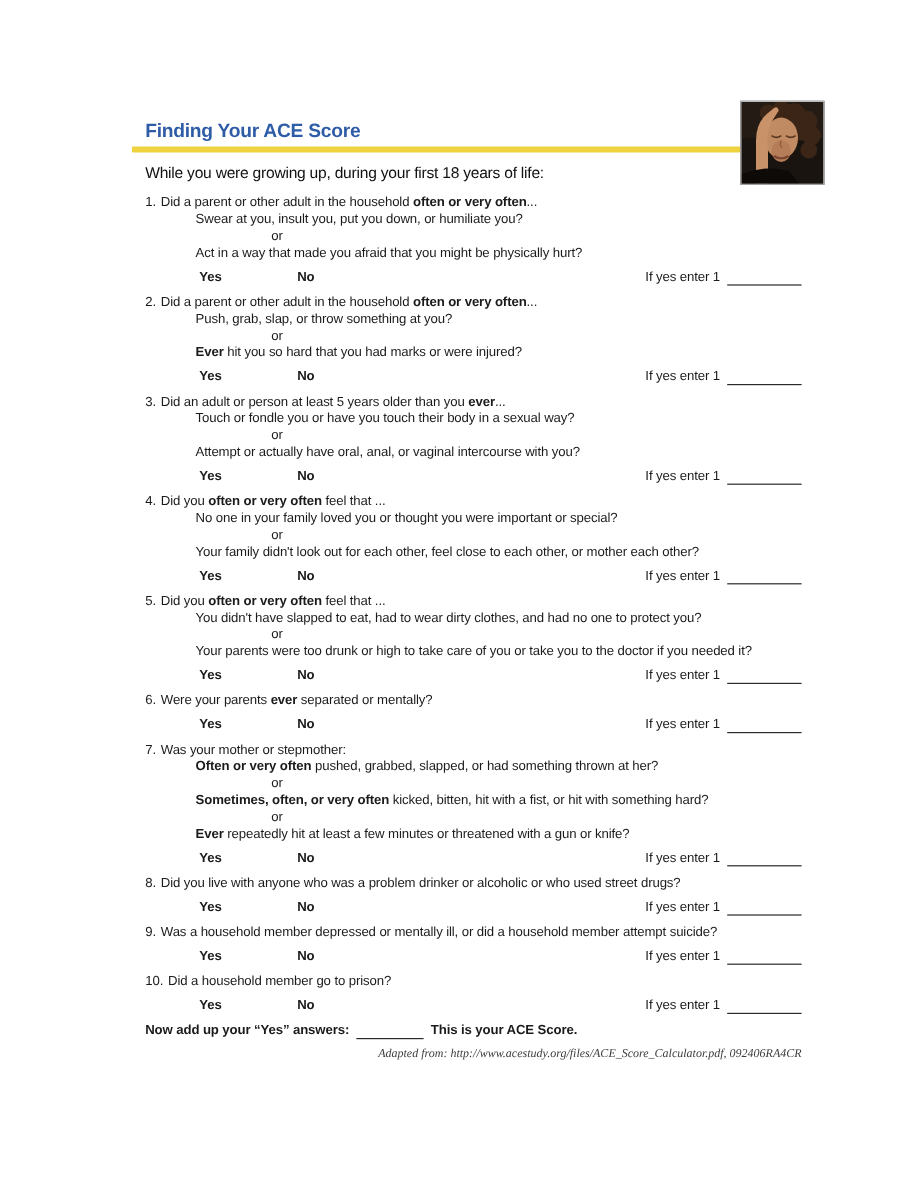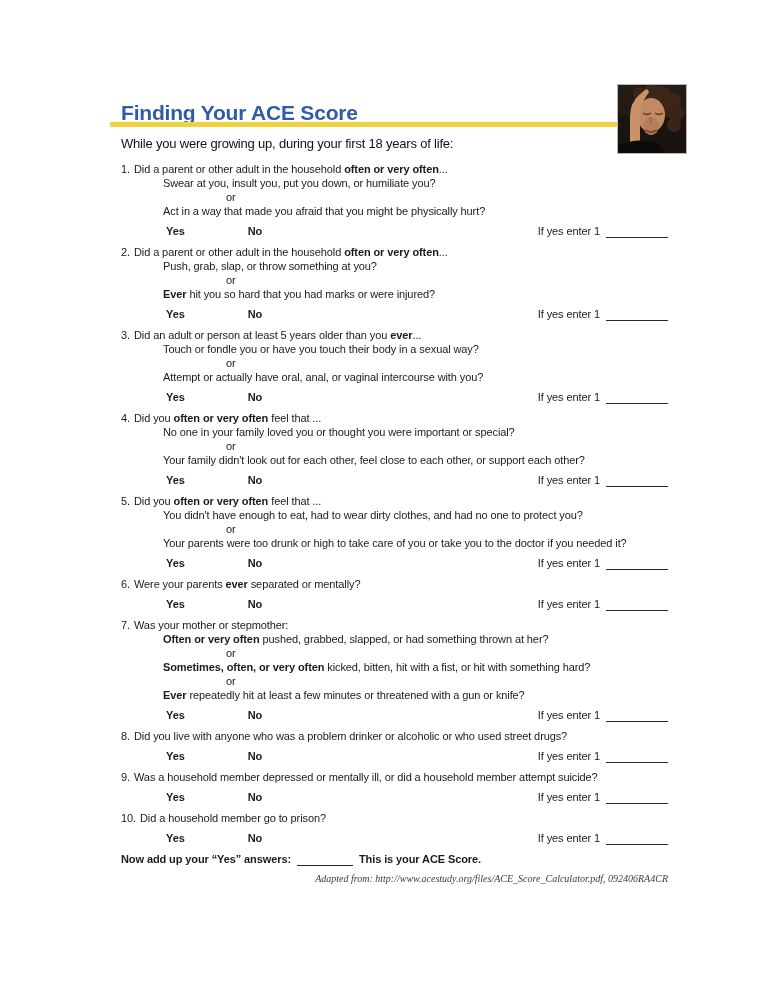--- a/index.html
+++ b/index.html
@@ -6,21 +6,21 @@
   body{
     width:768px;height:994px;background:#ffffff;
     font-family:"Liberation Sans","DejaVu Sans",sans-serif;
     color:#1b1b1b;-webkit-font-smoothing:antialiased;
   }
   .page{position:relative;width:768px;height:994px;overflow:hidden;background:#fff;}
 
   
   .doc-title{
     position:absolute;left:121px;top:101px;
-    font-size:21px;font-weight:700;color:#2e5ca6;letter-spacing:-0.2px;text-align:center;
+    font-size:16px;font-weight:700;color:#2e5ca6;letter-spacing:-0.2px;text-align:center;
   }
   .yellow-rule{
     position:absolute;left:110px;top:122px;width:507px;height:5px;
     background:#eed23f;border-radius:1px;
   }
   .photo{
     position:absolute;left:617px;top:84px;width:70px;height:70px;
     border:1px solid #b8b8b8;box-sizing:border-box;overflow:hidden;background:#171310;
   }
   .heading{
@@ -144,33 +144,33 @@
           <div class="ifyes">
             <span>If yes enter 1</span>
             <span class="blank"></span>
           </div>
         </div>
       </div>
       <div class="question">
         <div class="q-intro"><span class="q-num">4.</span><span>Did you </span><span class="b">often or very often</span><span> feel that ...</span></div>
         <div class="q-sub"><span>No one in your family loved you or thought you were important or special?</span></div>
         <div class="q-or"><span>or</span></div>
-        <div class="q-sub"><span>Your family didn't look out for each other, feel close to each other, or support each other?</span></div>
+        <div class="q-sub"><span>Your family didn't look out for each other, feel close to each other, or mother each other?</span></div>
         <div class="answer-row">
           <span class="b">Yes</span>
           <span class="b no-label">No</span>
           <div class="ifyes">
             <span>If yes enter 1</span>
             <span class="blank"></span>
           </div>
         </div>
       </div>
       <div class="question">
         <div class="q-intro"><span class="q-num">5.</span><span>Did you </span><span class="b">often or very often</span><span> feel that ...</span></div>
-        <div class="q-sub"><span>You didn't have enough to eat, had to wear dirty clothes, and had no one to protect you?</span></div>
+        <div class="q-sub"><span>You didn't have slapped to eat, had to wear dirty clothes, and had no one to protect you?</span></div>
         <div class="q-or"><span>or</span></div>
         <div class="q-sub"><span>Your parents were too drunk or high to take care of you or take you to the doctor if you needed it?</span></div>
         <div class="answer-row">
           <span class="b">Yes</span>
           <span class="b no-label">No</span>
           <div class="ifyes">
             <span>If yes enter 1</span>
             <span class="blank"></span>
           </div>
         </div>

